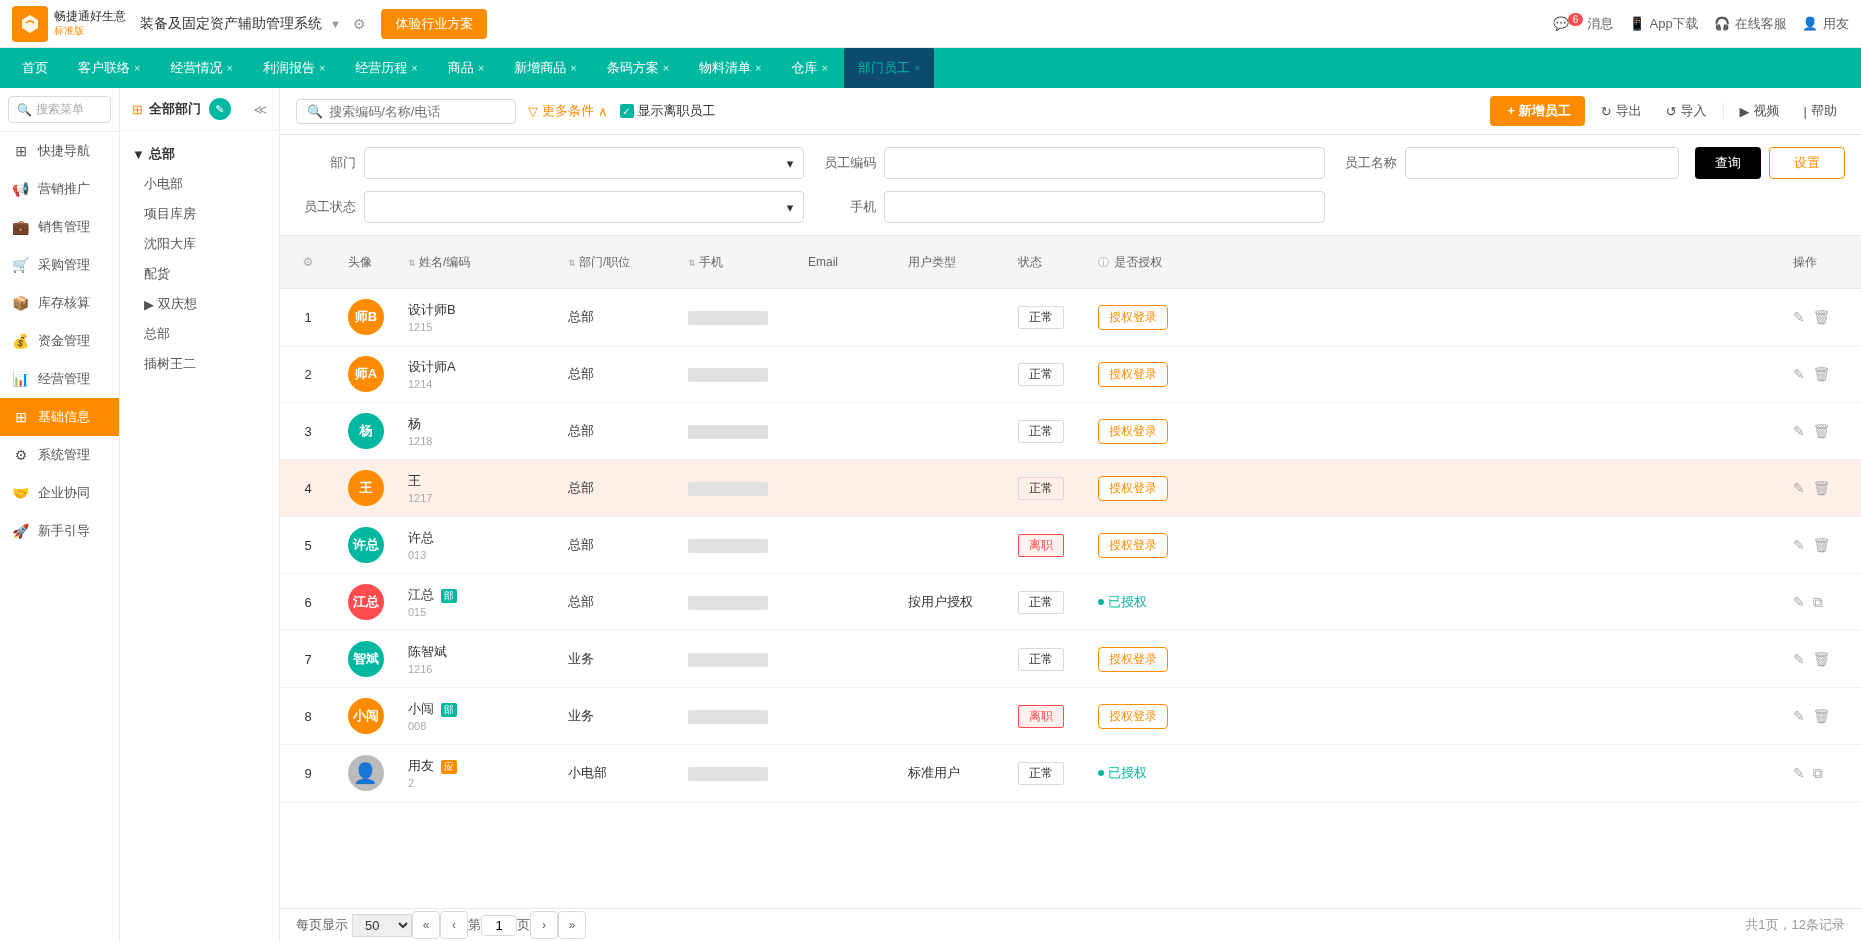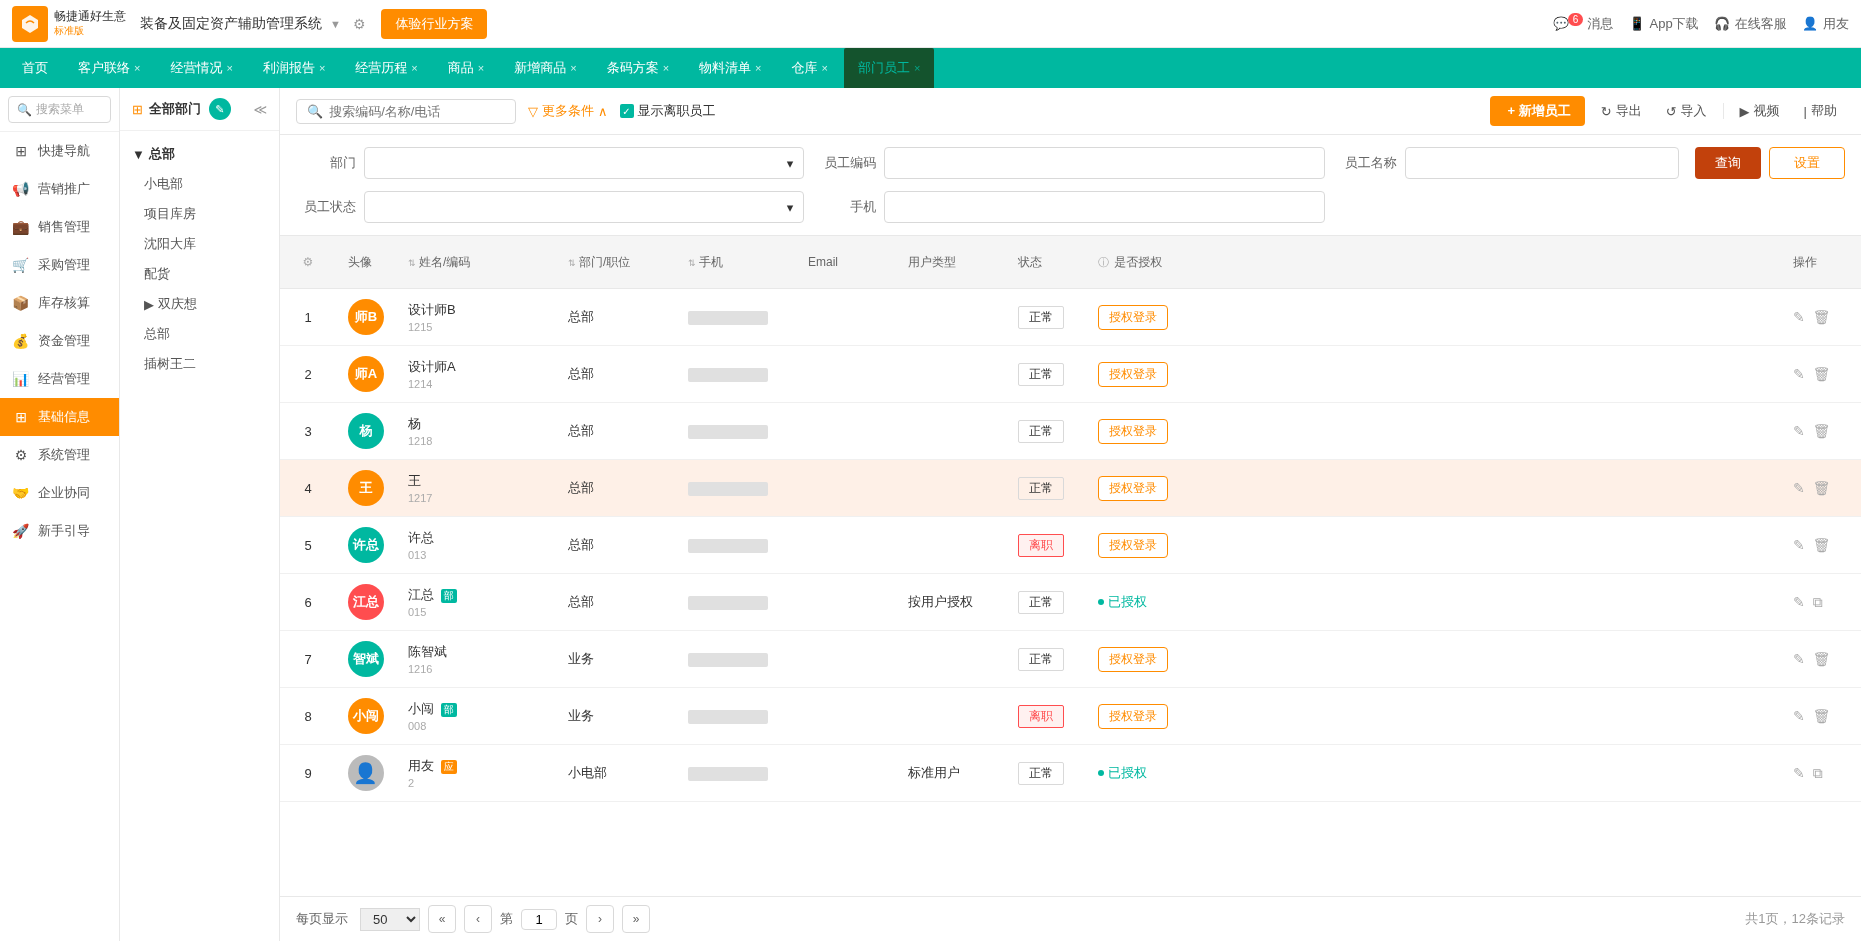--- a/index.html
+++ b/index.html
@@ -94,21 +94,21 @@
       display: flex;
       align-items: center;
       padding: 16px 14px;
       color: white;
       font-size: 13px;
       cursor: pointer;
       white-space: nowrap;
       border-radius: 2px 2px 0 0;
     }
     .nav-tab.active {
-      background: #14532d;
+      background: #0c4a6e;
       color: #00b8a0;
     }
     .nav-tab .close-x {
       margin-left: 4px;
       font-size: 11px;
       opacity: 0.8;
     }
 
     
     .main-layout {
@@ -351,21 +351,21 @@
       flex: 1;
       border: 1px solid #d9d9d9;
       border-radius: 4px;
       padding: 5px 10px;
       font-size: 13px;
       color: #333;
       outline: none;
       height: 32px;
     }
     .query-btn {
-      background: #c2410c;
+      background: #000000;
       color: white;
       border: none;
       border-radius: 4px;
       padding: 6px 20px;
       font-size: 13px;
       cursor: pointer;
     }
     .set-btn {
       background: #fff;
       color: #ff8c00;
@@ -506,24 +506,23 @@
       border-radius: 2px;
       height: 14px;
       width: 80px;
       vertical-align: middle;
     }
 
     
     .pagination-bar {
       background: #fff;
       border-top: 1px solid #e8e8e8;
-      padding: 8px 16px;
-      display: flex;
-      align-items: center;
-      gap: 8px;
+      padding: 2px 16px;
+      display: flex;
+      align-items: center;
       font-size: 13px;
       color: #666;
     }
     .page-size-label { margin-right: 4px; }
     .page-size-select {
       border: 1px solid #d9d9d9;
       border-radius: 0;
       padding: 2px 8px;
       font-size: 13px;
       color: #333;

